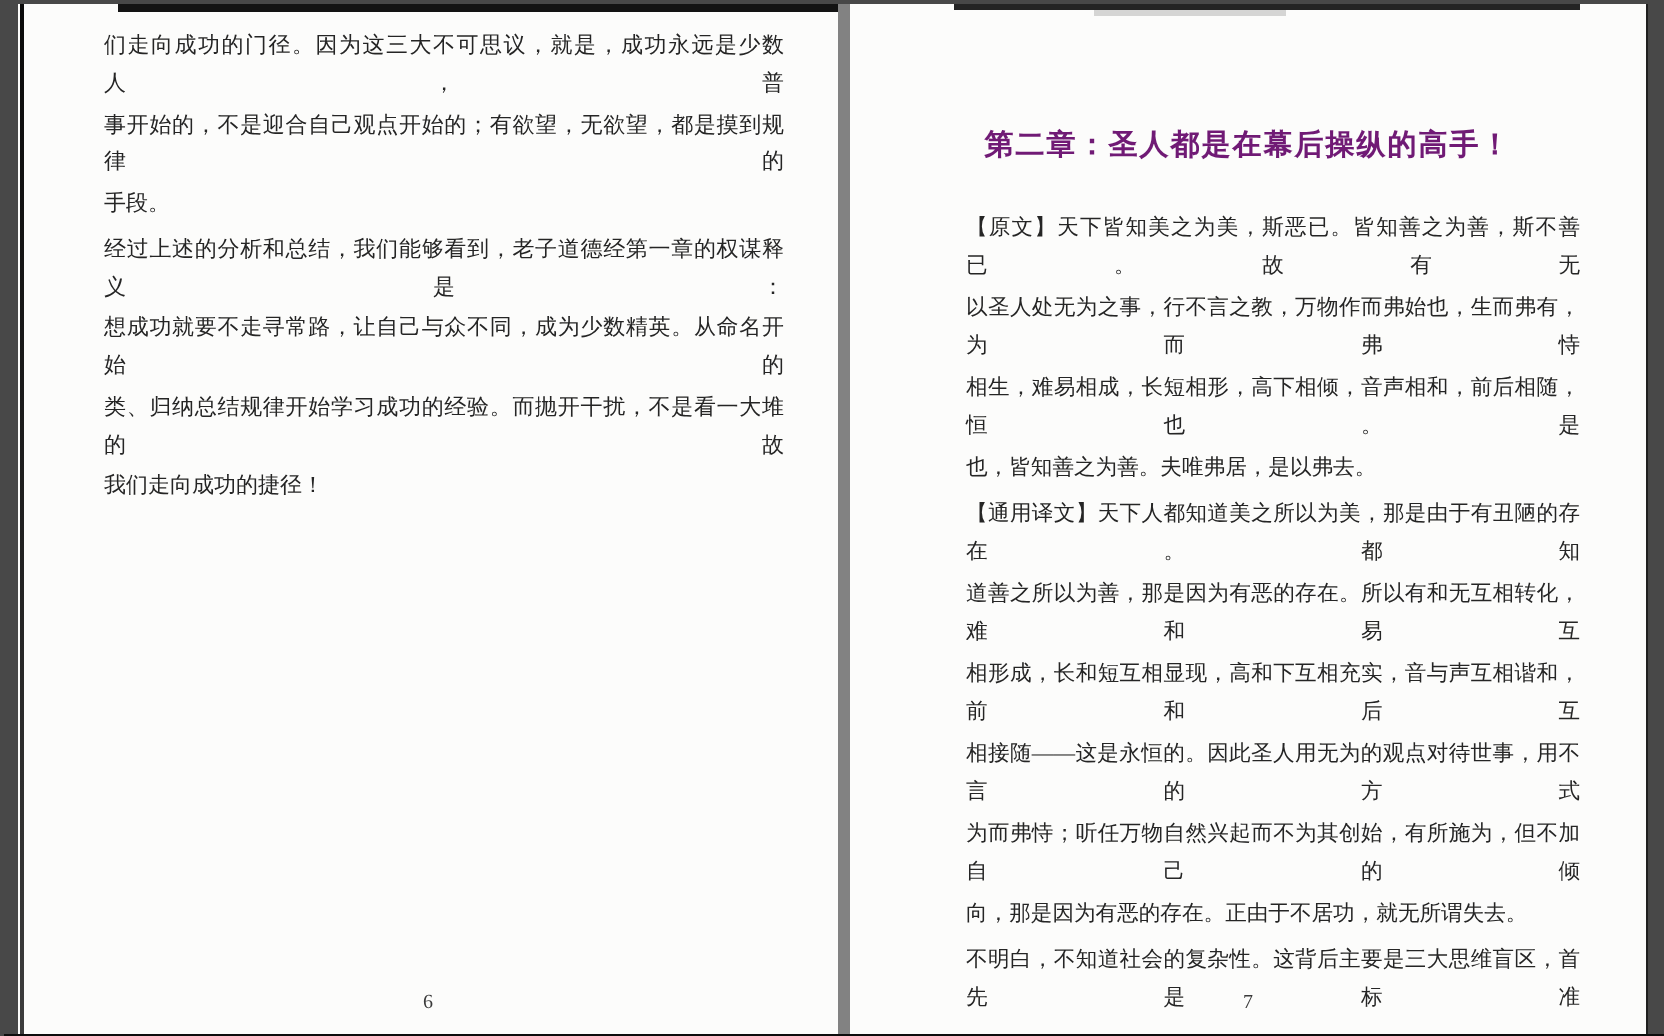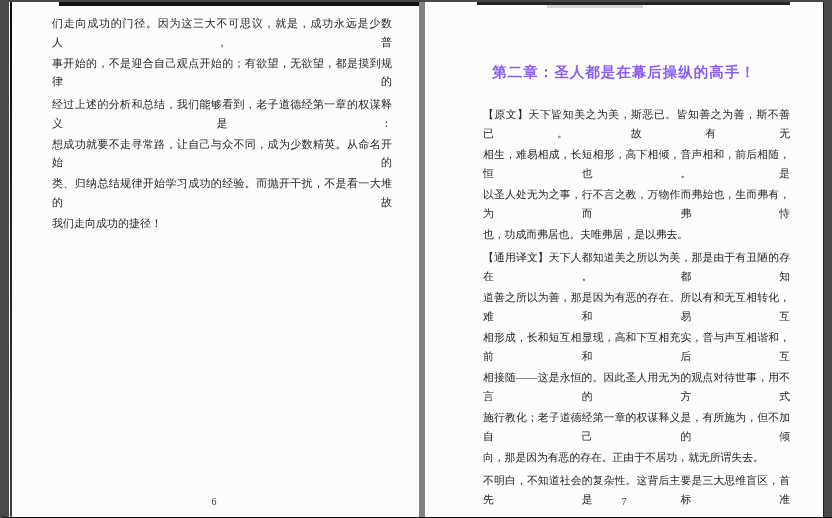--- a/index.html
+++ b/index.html
@@ -81,21 +81,21 @@
     line-height: 18.75px;
   }
   .chapter-title {
     position: absolute;
     top: 60px; left: 0;
     width: 100%;
     text-align: center;
     font-size: 14.5px;
     font-weight: bold;
     letter-spacing: 1px;
-    color: #8b5cf6;
+    color: #701a75;
   }
   .pr-text {
     position: absolute;
     left: 55px; top: 100px;
     width: 313px;
     font-size: 10.8px;
     line-height: 19px;
   }
   .paragraph { margin: 0; }
   .line {
@@ -118,50 +118,51 @@
 
 <div class="viewer">
 
   <div class="page page-left">
     <div class="left-edge-shadow"></div>
     <div class="top-edge-left"></div>
     <div class="pl-text">
       <div class="paragraph">
           <div class="line fill">们走向成功的门径。因为这三大不可思议，就是，成功永远是少数人，普</div>
           <div class="line fill">事开始的，不是迎合自己观点开始的；有欲望，无欲望，都是摸到规律的</div>
+          <div class="line">手段。</div>
         </div>
       <div class="paragraph">
           <div class="line fill">经过上述的分析和总结，我们能够看到，老子道德经第一章的权谋释义是：</div>
           <div class="line fill">想成功就要不走寻常路，让自己与众不同，成为少数精英。从命名开始的</div>
           <div class="line fill">类、归纳总结规律开始学习成功的经验。而抛开干扰，不是看一大堆的故</div>
           <div class="line">我们走向成功的捷径！</div>
         </div>
     </div>
     <div class="page-num">6</div>
   </div>
 
   <div class="gutter"></div>
 
   <div class="page page-right">
     <div class="top-edge-right"></div>
     <div class="top-edge-smudge"></div>
     <div class="chapter-title">第二章：圣人都是在幕后操纵的高手！</div>
     <div class="pr-text">
       <div class="paragraph">
           <div class="line fill">【原文】天下皆知美之为美，斯恶已。皆知善之为善，斯不善已。故有无</div>
+          <div class="line fill">以圣人处无为之事，行不言之教，万物作而弗始也，生而弗有，为而弗恃</div>
           <div class="line fill">相生，难易相成，长短相形，高下相倾，音声相和，前后相随，恒也。是</div>
-          <div class="line fill">以圣人处无为之事，行不言之教，万物作而弗始也，生而弗有，为而弗恃</div>
-          <div class="line">也，功成而弗居也。夫唯弗居，是以弗去。</div>
+          <div class="line">也，皆知善之为善。夫唯弗居，是以弗去。</div>
         </div>
       <div class="paragraph">
           <div class="line fill">【通用译文】天下人都知道美之所以为美，那是由于有丑陋的存在。都知</div>
           <div class="line fill">道善之所以为善，那是因为有恶的存在。所以有和无互相转化，难和易互</div>
           <div class="line fill">相形成，长和短互相显现，高和下互相充实，音与声互相谐和，前和后互</div>
           <div class="line fill">相接随——这是永恒的。因此圣人用无为的观点对待世事，用不言的方式</div>
-          <div class="line fill">施行教化；老子道德经第一章的权谋释义是，有所施为，但不加自己的倾</div>
+          <div class="line fill">为而弗恃；听任万物自然兴起而不为其创始，有所施为，但不加自己的倾</div>
           <div class="line">向，那是因为有恶的存在。正由于不居功，就无所谓失去。</div>
         </div>
       <div class="paragraph">
           <div class="line fill">不明白，不知道社会的复杂性。这背后主要是三大思维盲区，首先是标准</div>
         </div>
 
     </div>
     <div class="page-num">7</div>
   </div>
 

